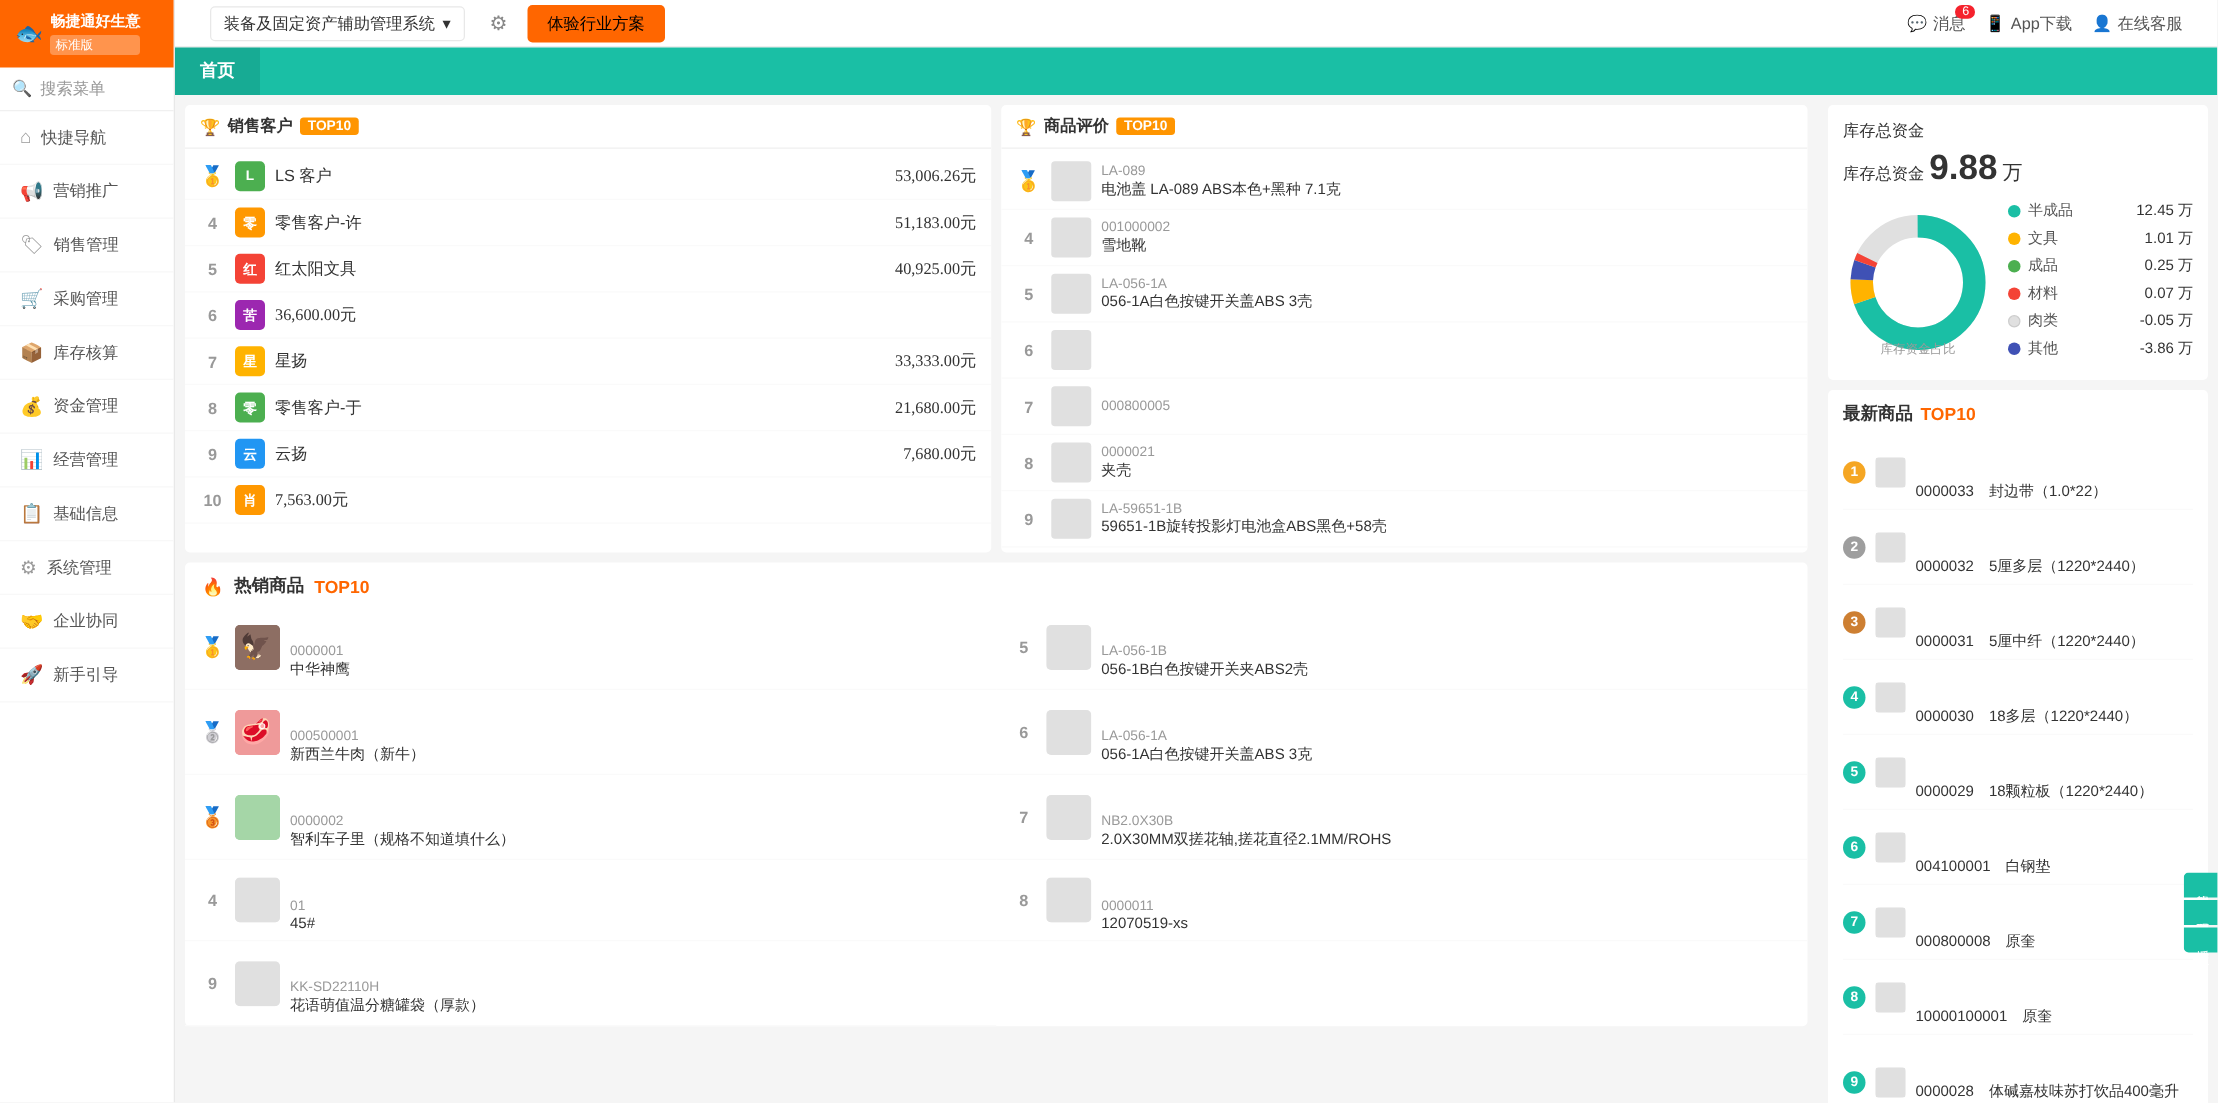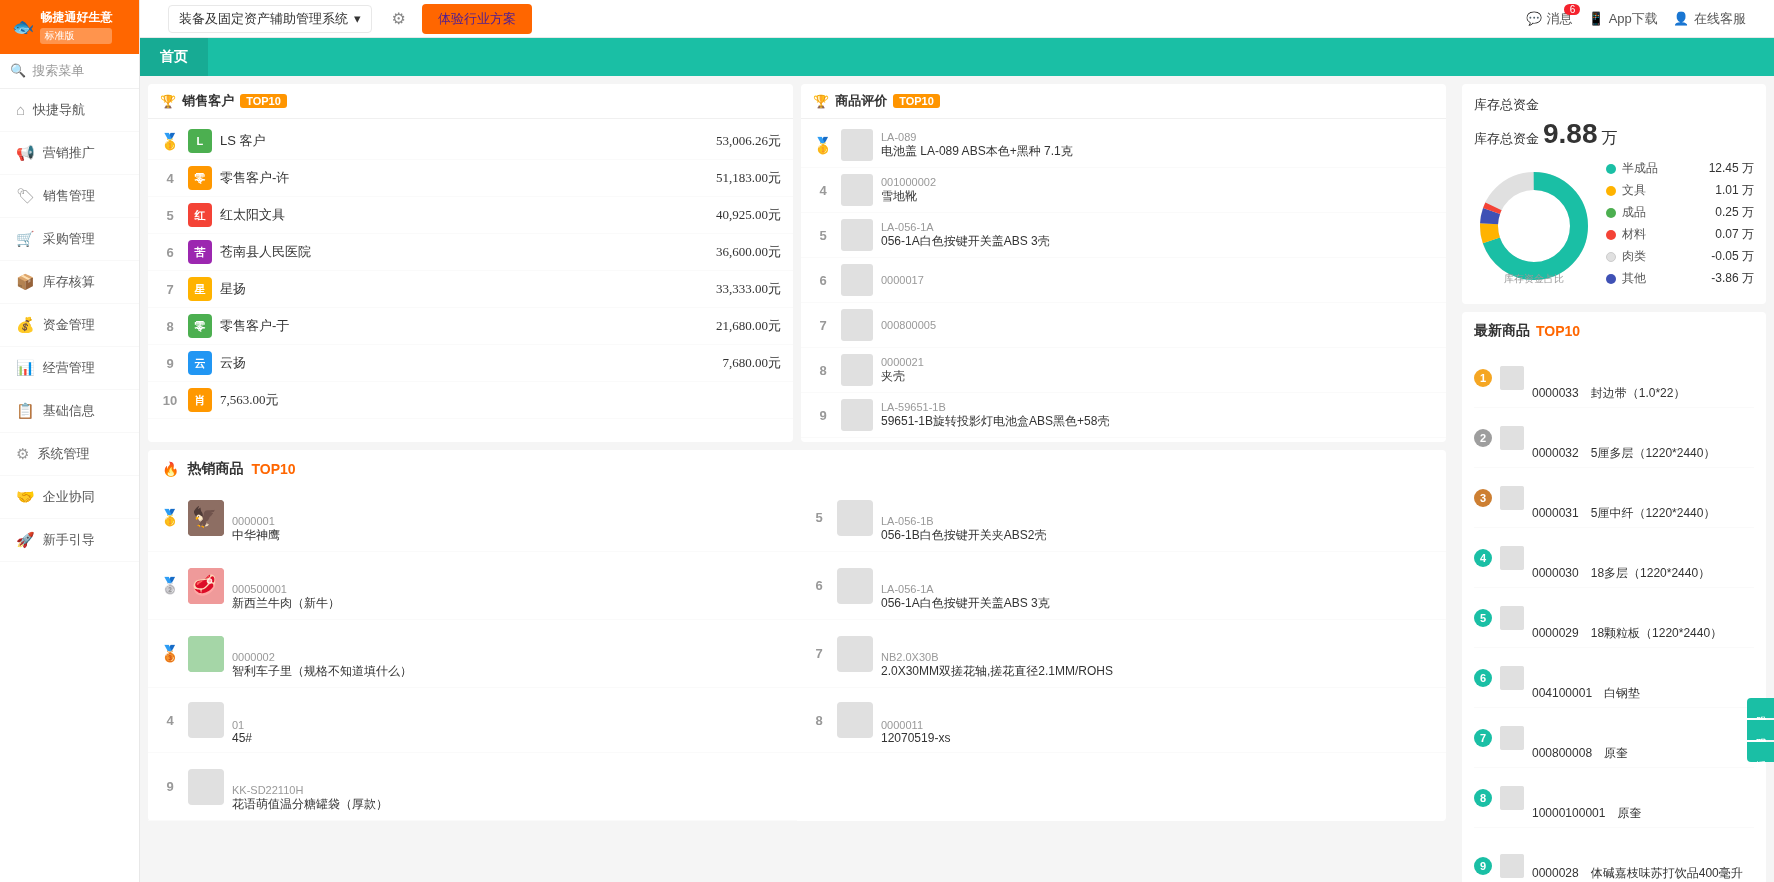--- a/index.html
+++ b/index.html
@@ -92,21 +92,21 @@
       border-radius: 4px;
     }
     .gear-btn {
       color: #888;
       cursor: pointer;
       font-size: 16px;
       margin-left: 4px;
     }
     .trial-btn {
       background: #ff6600;
-      color: #4c1d95;
+      color: #000000;
       border: none;
       padding: 6px 16px;
       border-radius: 4px;
       cursor: pointer;
       font-size: 13px;
     }
     .header-right {
       margin-left: auto;
       display: flex;
       align-items: center;
@@ -560,21 +560,20 @@
             </div>
             <div class="rank-item">
               <span class="rank-num" style="color:#999">5</span>
               <div class="rank-avatar" style="background:#f44336">红</div>
               <span class="rank-name">红太阳文具</span>
               <span class="rank-amount">40,925.00元</span>
             </div>
             <div class="rank-item">
               <span class="rank-num" style="color:#999">6</span>
               <div class="rank-avatar" style="background:#9c27b0">苦</div>
-              <span class="rank-name">苍南县人民医院</span>
               <span class="rank-amount">36,600.00元</span>
             </div>
             <div class="rank-item">
               <span class="rank-num" style="color:#999">7</span>
               <div class="rank-avatar" style="background:#ffb300">星</div>
               <span class="rank-name">星扬</span>
               <span class="rank-amount">33,333.00元</span>
             </div>
             <div class="rank-item">
               <span class="rank-num" style="color:#999">8</span>
@@ -642,21 +641,20 @@
               </div>
             </div>
             <div class="rank-item">
               <span class="rank-num" style="color:#999">6</span>
               <div class="product-img">
                 <svg width="24" height="24" viewBox="0 0 24 24">
                     <rect width="24" height="24" fill="#e0e0e0"></rect>
                   </svg>
               </div>
               <div class="product-info">
-                <div class="product-code">0000017</div>
               </div>
             </div>
             <div class="rank-item">
               <span class="rank-num" style="color:#999">7</span>
               <div class="product-img">
                 <svg width="24" height="24" viewBox="0 0 24 24">
                     <rect width="24" height="24" fill="#e0e0e0"></rect>
                   </svg>
               </div>
               <div class="product-info">

